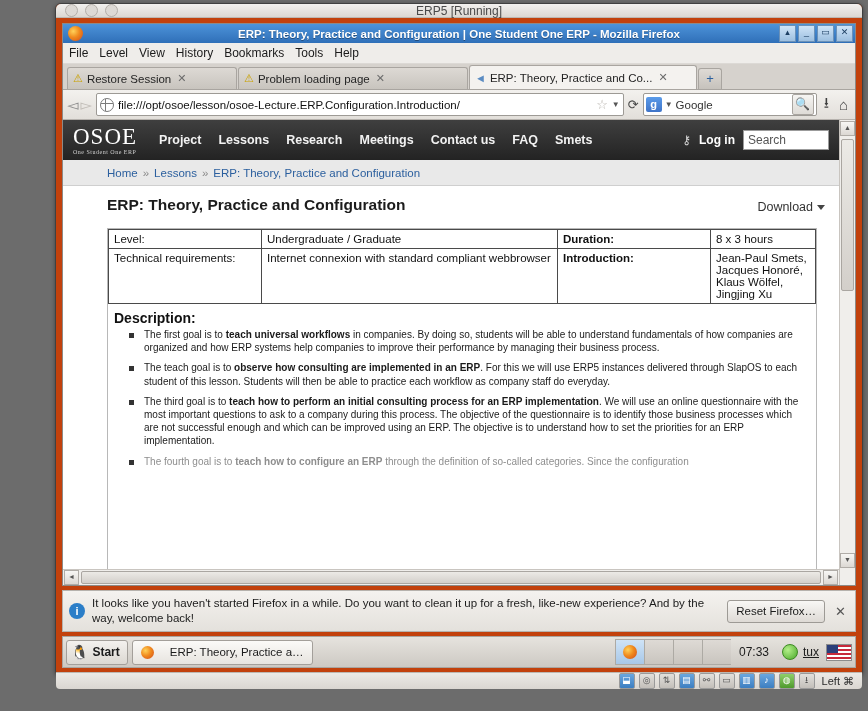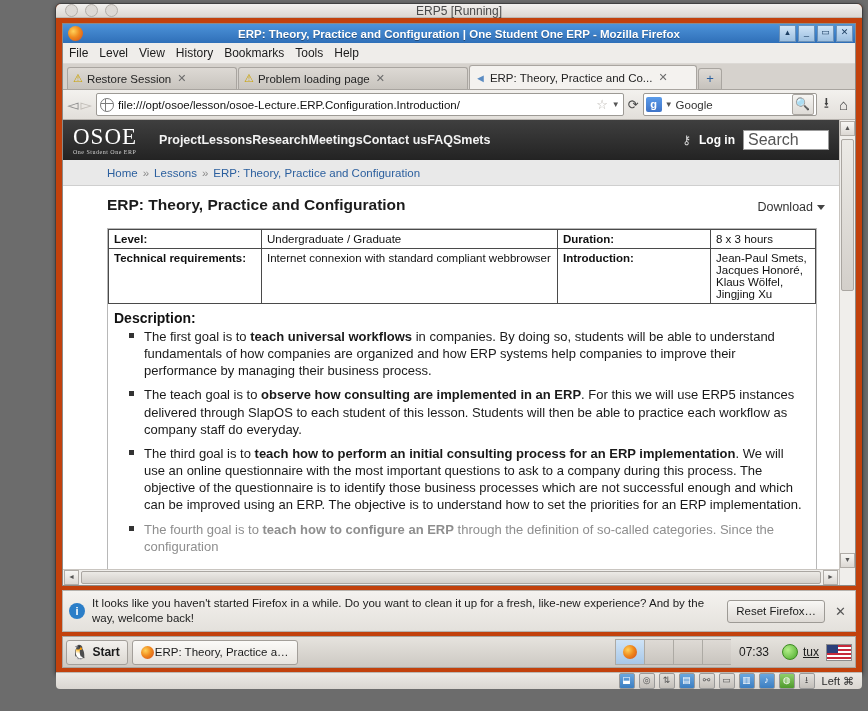--- a/index.html
+++ b/index.html
@@ -300,39 +300,40 @@
     line-height: 1;
   }
   #osoe-logo .sub {
     font-size: 6px;
     letter-spacing: 0.5px;
     margin-top: 1px;
     color: #cfcfcf;
   }
   #site-nav {
     display: flex;
+    gap: 17px;
     margin-left: 22px;
     font-size: 12.5px;
     font-weight: bold;
   }
   #site-nav span { color: #f2f2f2; }
   #header-right {
     margin-left: auto;
     display: flex;
     align-items: center;
     gap: 8px;
   }
   .key-icon { color: #d9d9d9; font-size: 12px; }
   #login-link { font-size: 12px; font-weight: bold; color: #fff; }
   #site-search {
     width: 76px;
     height: 18px;
     background: #fff;
     border: 1px solid #9b9b9b;
-    font-size: 16px;
+    font-size: 12px;
     color: #555;
     padding: 0 4px;
     line-height: 18px;
   }
 
   
   #breadcrumb {
     height: 25px;
     background: #e9e9e9;
     border-bottom: 1px solid #cfcfcf;
@@ -386,36 +387,36 @@
     border-collapse: collapse;
     width: 100%;
     font-size: 11.5px;
     color: #111;
   }
   table.meta td {
     border: 1px solid #4a4a4a;
     padding: 3px 5px;
     vertical-align: top;
   }
-  table.meta td.lbl { font-weight: bold; width: 142px; }
+  table.meta td.lbl { font-weight: normal; width: 142px; }
   table.meta td.lbl2 { font-weight: bold; width: 142px; }
   table.meta td.val { width: 285px; }
   .contrib-line { display: block; }
 
   #desc-head {
     font-weight: bold;
     font-size: 14px;
     padding: 6px 0 2px 6px;
     color: #111;
   }
   #desc-list {
     margin: 0;
     padding: 0 12px 0 34px;
     list-style: none;
-    font-size: 13px;
+    font-size: 10px;
     color: #1a1a1a;
     line-height: 1.32;
   }
   #desc-list li {
     position: relative;
     margin-bottom: 7px;
     padding-left: 2px;
   }
   #desc-list li::before {
     content: "";
@@ -549,21 +550,21 @@
     font-size: 12px;
     color: #1b1b1b;
   }
   .fox-glyph {
     font-size: 14px;
     color: #e06a1b;
   }
   #task-item {
     display: flex;
     align-items: center;
-    gap: 1px;
+    gap: 16px;
     height: 23px;
     padding: 0 8px;
     background: linear-gradient(#fbfaf8, #e7e4df);
     border: 1px solid #a39f9a;
     border-radius: 3px;
     font-size: 11.5px;
     color: #1b1b1b;
     max-width: 210px;
   }
   .task-fox {

